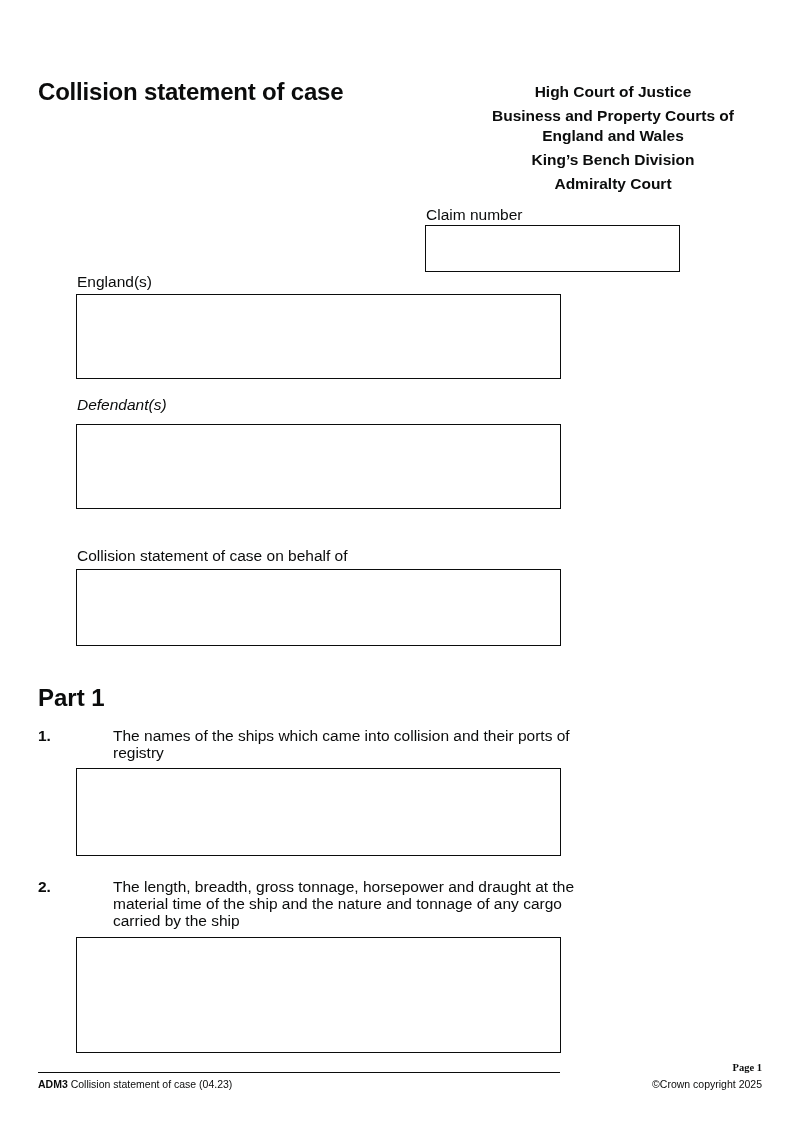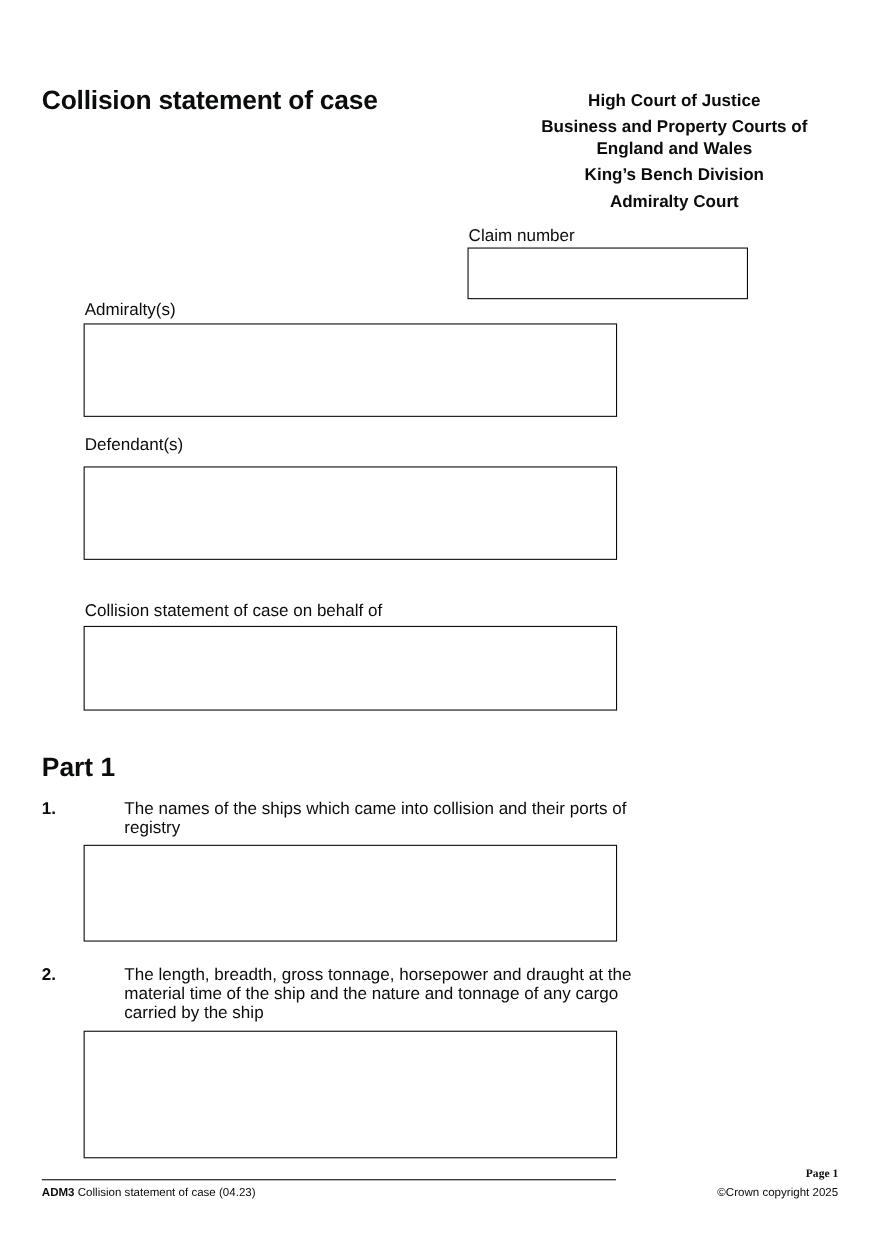--- a/index.html
+++ b/index.html
@@ -28,24 +28,24 @@
     <span>Business and Property Courts of</span><br>
     <span>England and Wales</span>
   </div>
   <div>King’s Bench Division</div>
   <div>Admiralty Court</div>
 </div>
 
 <div class="abs label" style="left:426px; top:206px;">Claim number</div>
 <div class="abs box" style="left:425px; top:225px; width:255px; height:47px;"></div>
 
-<div class="abs label" style="left:77px; top:273px;">Admiralty(s)</div>
+<div class="abs label" style="left:77px; top:273px;">England(s)</div>
 <div class="abs box" style="left:76px; top:294px; width:485px; height:85px;"></div>
 
-<div class="abs label" style="left:77px; top:396px;">Defendant(s)</div>
+<div class="abs label" style="left:77px; top:396px;font-style:italic;">Defendant(s)</div>
 <div class="abs box" style="left:76px; top:424px; width:485px; height:85px;"></div>
 
 <div class="abs label" style="left:77px; top:547px;text-align:center;">Collision statement of case on behalf of</div>
 <div class="abs box" style="left:76px; top:569px; width:485px; height:77px;"></div>
 
 <div class="abs part">Part 1</div>
 
 <div class="abs qnum" style="left:38px; top:727px;">1.</div>
 <div class="abs qtext" style="left:77px; top:727px;">The names of the ships which came into collision and their ports of registry</div>
 <div class="abs box" style="left:76px; top:768px; width:485px; height:88px;"></div>

